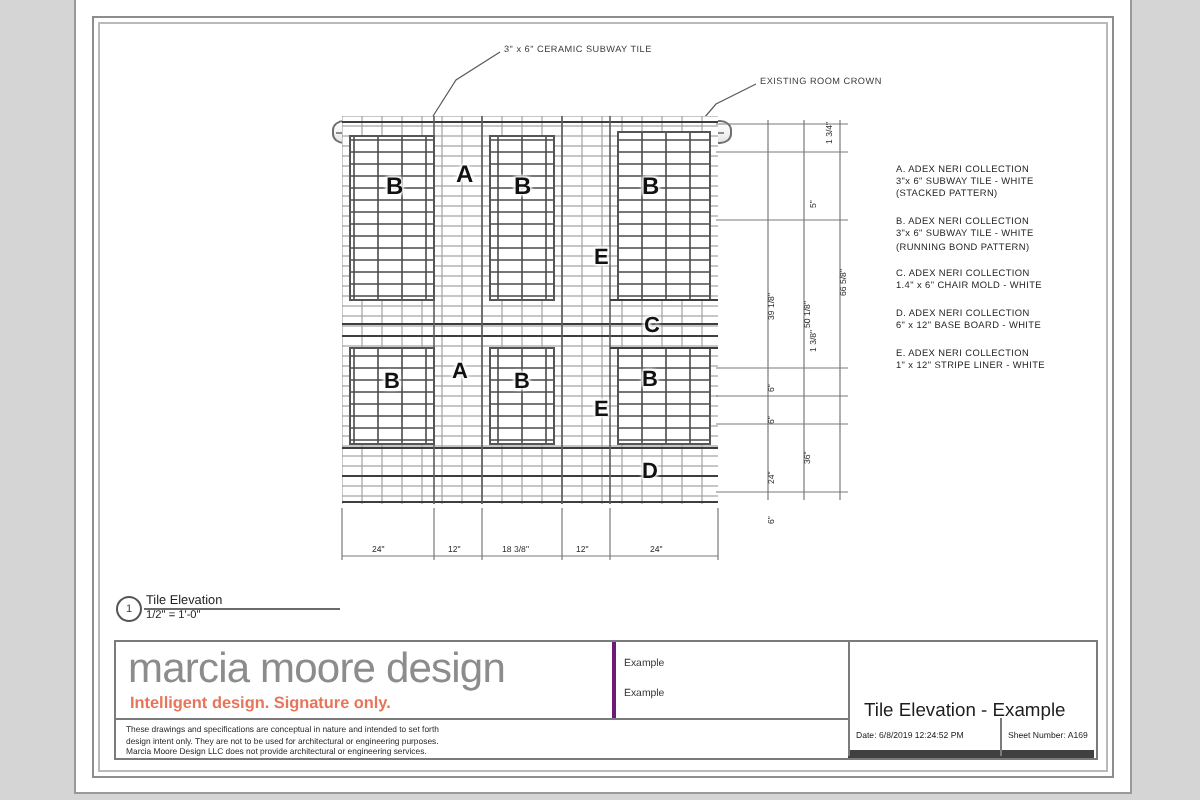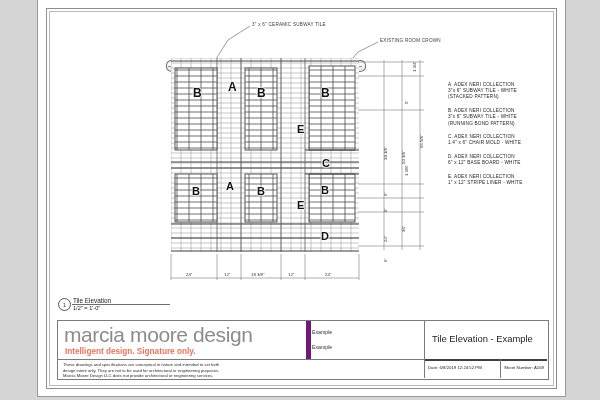--- a/index.html
+++ b/index.html
@@ -74,31 +74,31 @@
   }
   #detail-title{position:absolute;left:15px;top:1px;font-size:6.4px;color:#222;}
   #detail-scale{position:absolute;left:15px;top:9px;font-size:5.6px;color:#222;}
   #detail-rule{position:absolute;left:14px;top:8.4px;width:98px;height:0;border-top:1px solid #6b6b6b;}
 
   
   #titleblock{
     position:absolute;left:19px;top:320px;width:490px;height:58px;
     border:1px solid #7b7b7b;background:#fff;
   }
-  #tb-left{position:absolute;left:0;top:0;width:248px;height:38px;border-right:5px solid #701a75;border-bottom:1px solid #7b7b7b;}
+  #tb-left{position:absolute;left:0;top:0;width:248px;height:38px;border-right:2px solid #701a75;border-bottom:1px solid #7b7b7b;}
   #logo-main{
     position:absolute;left:6px;top:2px;font-size:21px;color:#8c8c8c;
     letter-spacing:-0.4px;font-weight:300;
   }
   #logo-tag{
     position:absolute;left:7px;top:26px;font-size:8.2px;color:#e8745a;font-weight:bold;
   }
   #tb-ex{position:absolute;left:248px;top:0;width:118px;height:38px;border-right:1px solid #7b7b7b;border-bottom:1px solid #7b7b7b;}
   .ex-line{position:absolute;left:6px;font-size:5.2px;color:#333;}
-  #tb-title{position:absolute;left:366px;top:0;width:123px;height:38px;border-bottom:2px solid #404040;}
+  #tb-title{position:absolute;left:366px;top:16px;width:123px;height:38px;border-bottom:4px solid #404040;}
   #tb-title-text{position:absolute;left:8px;top:12px;font-size:9.4px;color:#1d1d1d;white-space:nowrap;}
   #tb-disc{position:absolute;left:0;top:38px;width:366px;height:19px;border-right:1px solid #7b7b7b;}
   .disc-line{position:absolute;left:5px;font-size:4.2px;color:#2a2a2a;line-height:5px;white-space:nowrap;}
   #tb-date{position:absolute;left:366px;top:38px;width:76px;height:19px;border-right:1px solid #7b7b7b;}
   #tb-sheet{position:absolute;left:442px;top:38px;width:47px;height:19px;}
   .meta{position:absolute;left:4px;top:6px;font-size:4.3px;color:#222;white-space:nowrap;}
 </style>
 </head>
 <body>
 

